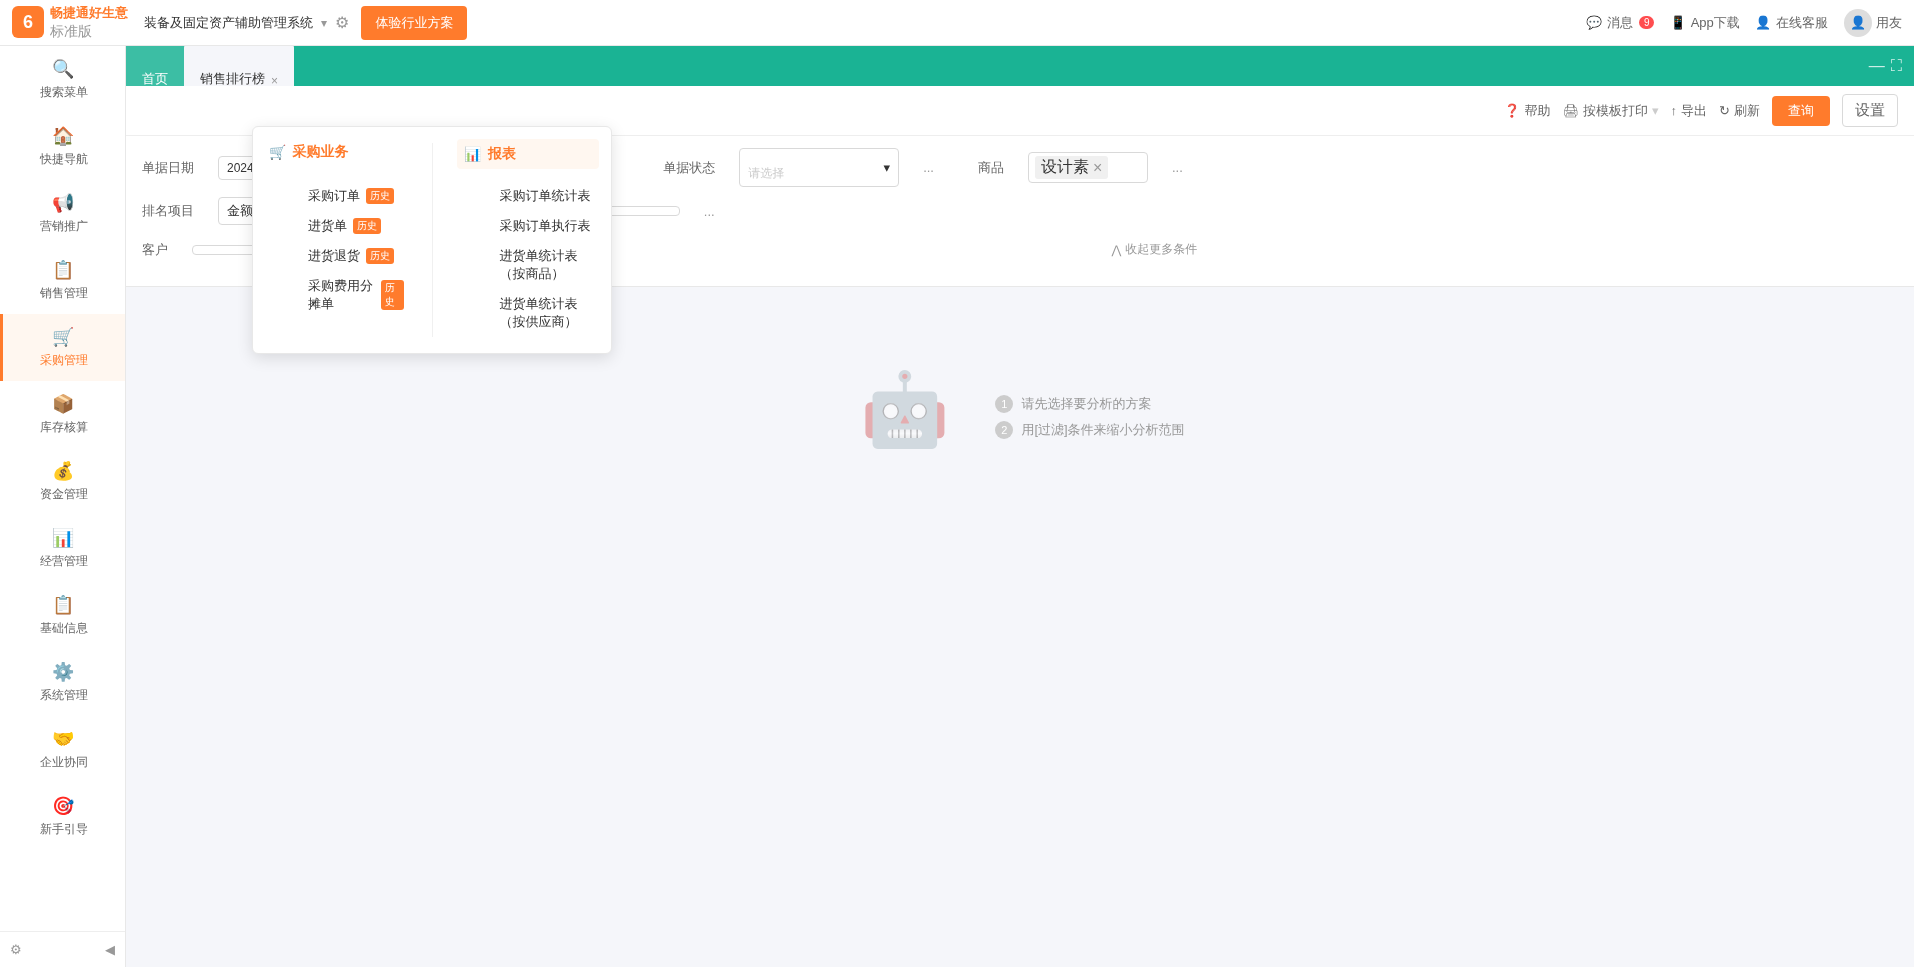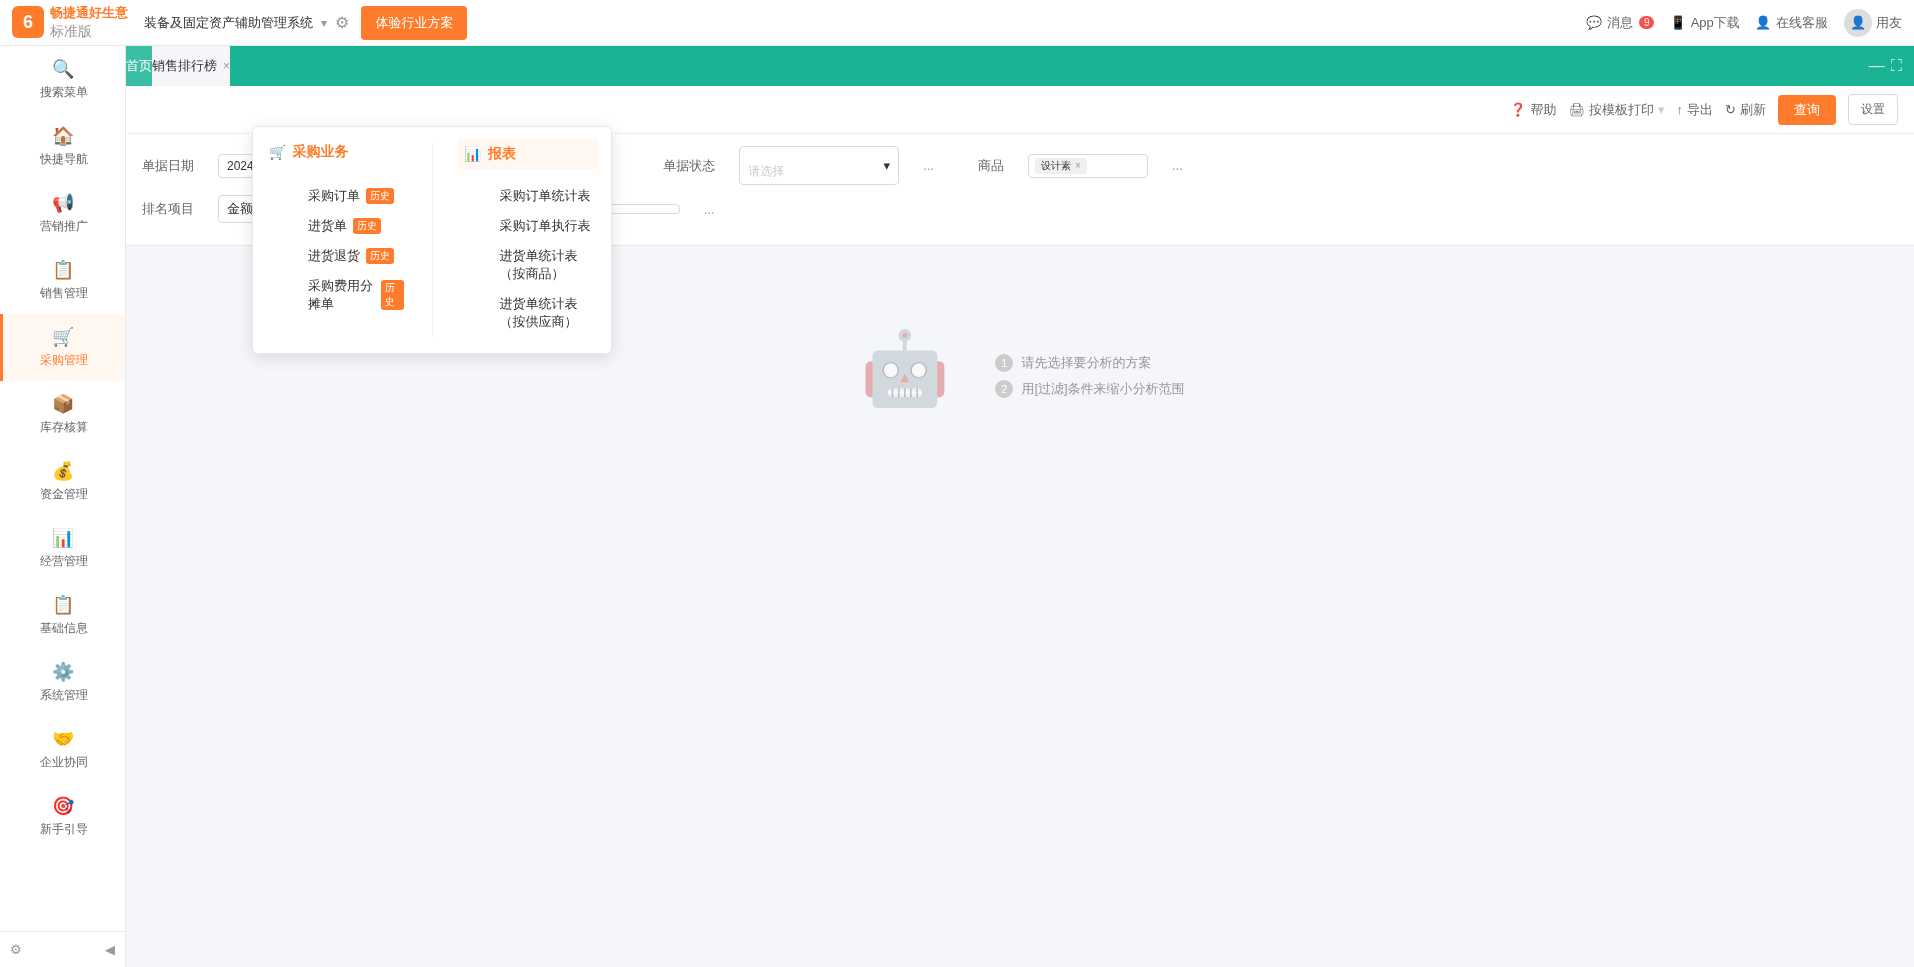--- a/index.html
+++ b/index.html
@@ -29,40 +29,40 @@
     .badge { background: #ff4d4f; color: white; border-radius: 10px; font-size: 10px; padding: 1px 5px; margin-left: 2px; }
     .user-avatar { width: 28px; height: 28px; background: #ddd; border-radius: 50%; display: flex; align-items: center; justify-content: center; color: #666; }
 
     
     .sidebar-item { display: flex; flex-direction: column; align-items: center; padding: 12px 0; cursor: pointer; color: #666; font-size: 12px; gap: 4px; border-left: 3px solid transparent; }
     .sidebar-item.active { background: #fff7f0; color: #ff7b2c; border-left-color: #ff7b2c; }
     .sidebar-icon { font-size: 18px; }
     .sidebar-bottom { margin-top: auto; display: flex; padding: 10px; justify-content: space-between; border-top: 1px solid #eee; }
 
     
-    .tab-item { height: 44px; padding: 0 0; display: flex; align-items: center; font-size: 13px; cursor: pointer; color: rgba(255,255,255,0.8); gap: 6px; }
+    .tab-item { height: 44px; padding: 0 16px; display: flex; align-items: flex-end; font-size: 13px; cursor: pointer; color: rgba(255,255,255,0.8); gap: 6px; }
     .tab-item.home { background: rgba(255,255,255,0.15); color: white; }
     .tab-item.active { background: #f5f6fa; color: #333; border-radius: 4px 4px 0 0; }
     .tab-close { font-size: 12px; color: #999; cursor: pointer; }
     .tab-spacer { flex: 1; }
     .tab-actions { display: flex; align-items: center; padding-right: 12px; gap: 6px; }
     .tab-action-btn { color: rgba(255,255,255,0.8); font-size: 16px; cursor: pointer; }
 
     
     .filter-area { background: white; padding: 12px 16px; border-bottom: 1px solid #e8e8e8; }
     .filter-row { display: flex; align-items: center; gap: 24px; margin-bottom: 10px; flex-wrap: wrap; }
     .filter-label { color: #666; font-size: 13px; white-space: nowrap; }
     .btn-primary { background: #ff7b2c; color: white; border: none; border-radius: 4px; padding: 6px 16px; cursor: pointer; font-size: 13px; }
-    .btn-default { background: white; color: #666; border: 1px solid #d9d9d9; border-radius: 4px; padding: 6px 12px; cursor: pointer; font-size: 12px; }
+    .btn-default { background: white; color: #666; border: 1px solid #d9d9d9; border-radius: 4px; padding: 6px 12px; cursor: pointer; font-size: 15px; }
     .date-range { display: flex; align-items: center; gap: 4px; border: 1px solid #d9d9d9; border-radius: 4px; padding: 4px 8px; background: white; color: #333; font-size: 12px; }
     .date-pills { display: flex; gap: 4px; }
     .date-pill { padding: 2px 8px; border-radius: 10px; font-size: 12px; cursor: pointer; color: #666; }
     .date-pill.active { background: #ff7b2c; color: white; }
     .select-field { display: flex; align-items: center; border: 1px solid #d9d9d9; border-radius: 4px; padding: 4px 8px; background: white; min-width: 120px; justify-content: space-between; cursor: pointer; }
-    .tag-item { background: #f0f0f0; border-radius: 3px; padding: 1px 6px; font-size: 10px; display: flex; align-items: center; gap: 4px; }
+    .tag-item { background: #f0f0f0; border-radius: 3px; padding: 1px 6px; font-size: 16px; display: flex; align-items: center; gap: 4px; }
     .tag-close { cursor: pointer; color: #999; }
     .dots { color: #999; cursor: pointer; }
     .collapse-btn { display: flex; align-items: center; justify-content: center; padding: 6px; color: #999; cursor: pointer; font-size: 12px; gap: 4px; background: white; border-radius: 4px; }
     .toolbar { display: flex; align-items: center; gap: 12px; padding: 8px 16px; background: white; border-bottom: 1px solid #eee; }
     .toolbar-item { display: flex; align-items: center; gap: 4px; color: #666; cursor: pointer; font-size: 13px; }
 
     
     .empty-state { display: flex; flex-direction: column; align-items: center; justify-content: center; padding: 80px 20px; gap: 16px; }
     .empty-illustration { width: 100px; height: 100px; position: relative; }
     .empty-hints { display: flex; flex-direction: column; gap: 8px; }
@@ -255,20 +255,33 @@
             </div>
             <span class="dots">...</span>
 
             <span class="filter-label" style="margin-left:20px;">业务员</span>
             <div class="select-field" style="min-width:160px;">
               <span style="color:#ccc;font-size:12px;"></span>
             </div>
             <span class="dots">...</span>
           </div>
 
+          <div class="filter-row">
+            <span class="filter-label">客户</span>
+            <div class="select-field" style="min-width:160px;">
+              <span style="color:#ccc;font-size:12px;"></span>
+            </div>
+            <span class="dots">...</span>
+            <div style="flex:1;display:flex;justify-content:center;">
+              <div class="collapse-btn">
+                <span>⋀</span>
+                <span>收起更多条件</span>
+              </div>
+            </div>
+          </div>
         </div>
 
         <div class="empty-state">
           <div style="display:flex;align-items:center;gap:40px;">
             <div class="empty-illustration">
               <div style="font-size:72px;opacity:0.35;color:#e8a97a;text-align:center;">🤖</div>
             </div>
             <div class="empty-hints">
               <div class="empty-hint">
                 <div class="hint-num">1</div>

